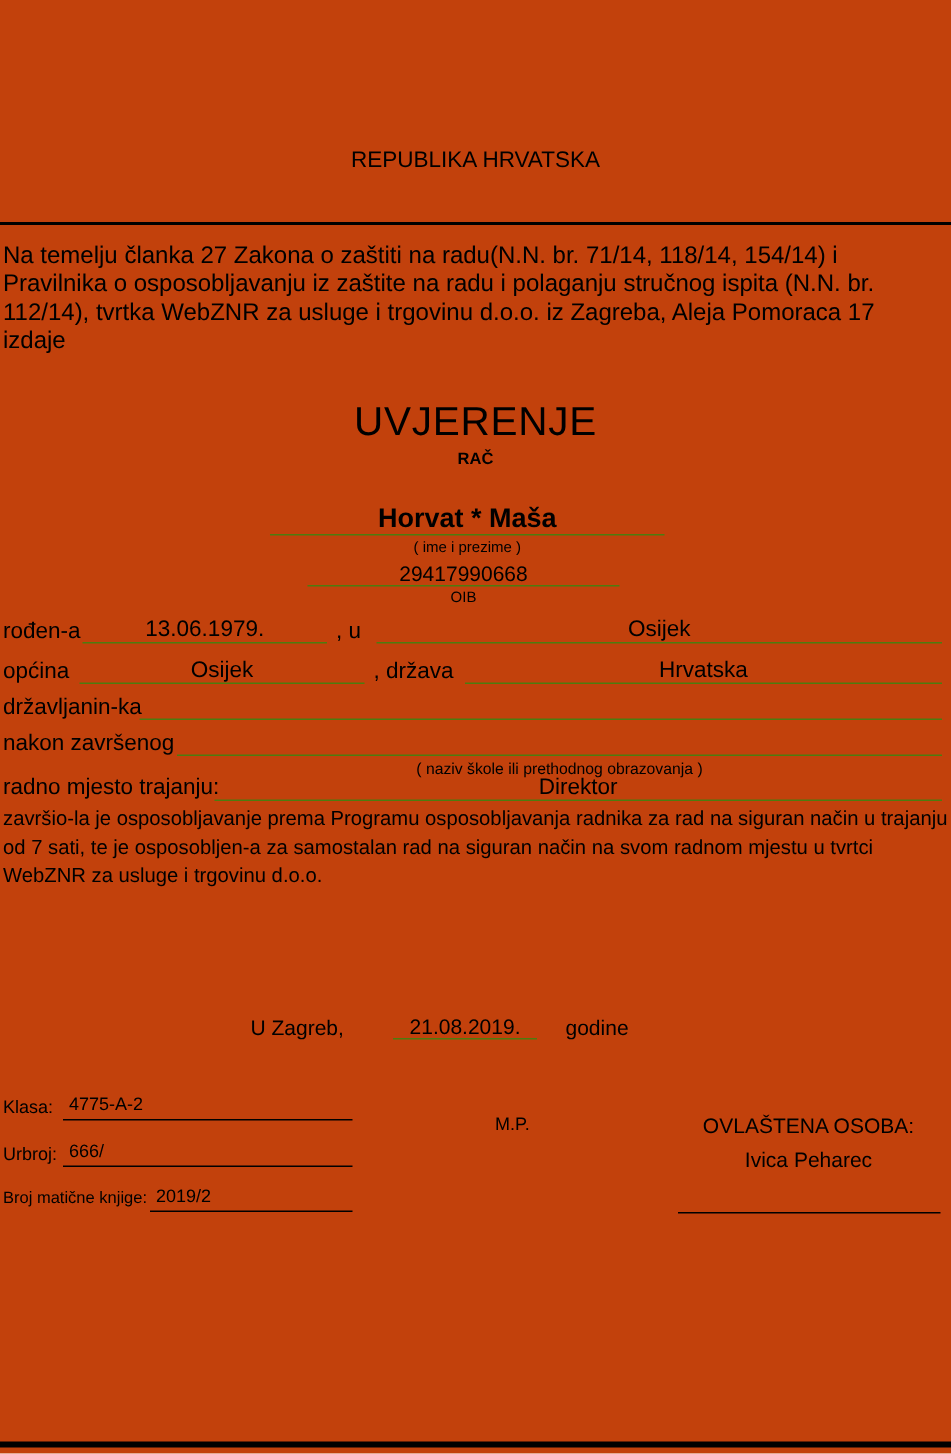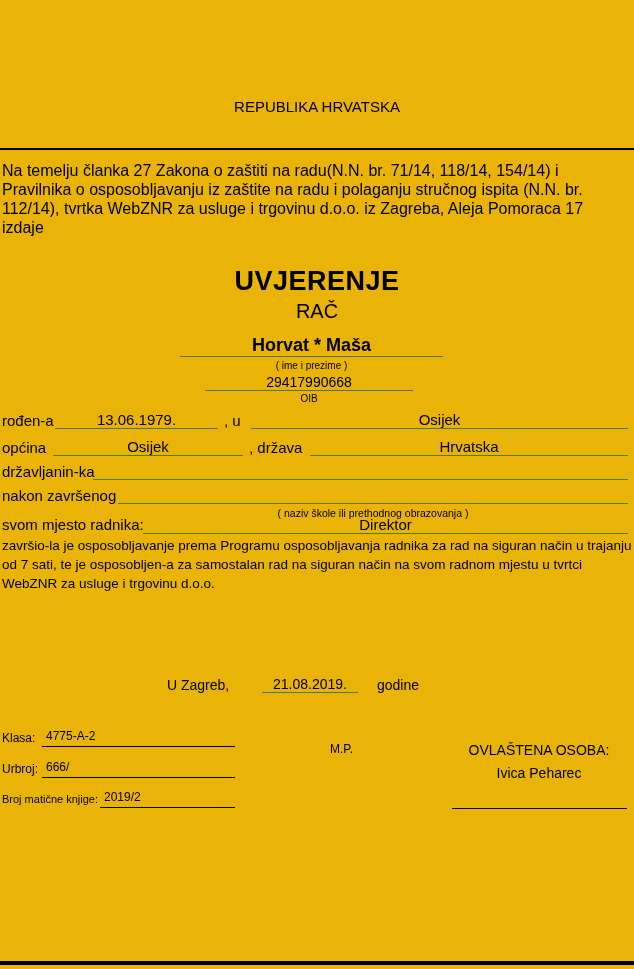--- a/index.html
+++ b/index.html
@@ -1,34 +1,34 @@
 <!DOCTYPE html>
 <html><head>
 <meta charset="utf-8">
 <style>
   html,body{margin:0;padding:0;background:#fff;}
   .page{
-    position:relative;width:634px;height:969px;background:#eab308;
+    position:relative;width:634px;height:969px;background:#c2410c;
     font-family:"Liberation Sans","DejaVu Sans",sans-serif;color:#000;
     overflow:hidden;
   }
   .abs{position:absolute;box-sizing:border-box;}
   .center{left:0;width:634px;text-align:center;}
   .lbl{font-size:15px;white-space:nowrap;}
   .fld{
     border-bottom:1px solid #4d7c0f;text-align:center;white-space:nowrap;
     font-size:15px;display:flex;align-items:flex-end;justify-content:flex-start;
   }
   .fld span{display:block;width:100%;}
   .cap{font-size:10px;text-align:center;white-space:nowrap;}
   .rule{background:#000;}
   .para{font-size:16px;line-height:19px;}
   .body-para{font-size:13.5px;line-height:19px;}
-  .title{font-size:27px;font-weight:bold;letter-spacing:0.5px;}
-  .subtitle{font-size:20px;font-weight:normal;}
+  .title{font-size:27px;font-weight:normal;letter-spacing:0.5px;}
+  .subtitle{font-size:11px;font-weight:bold;}
   .name{font-size:18px;font-weight:bold;}
   .ftr-lbl{font-size:12px;white-space:nowrap;}
   .ftr-fld{border-bottom:1px solid #000;font-size:12px;text-align:left;
     display:flex;white-space:nowrap;}
   .sig-block{text-align:center;font-size:14px;}
 </style>
 </head>
 <body>
 
 <div class="page">
@@ -74,21 +74,21 @@
   <div class="abs fld" style="top:462px;left:93px;width:535px;height:18px;">
     <span></span>
   </div>
 
   <div class="abs lbl" style="top:487px;left:2px;">nakon završenog</div>
   <div class="abs fld" style="top:486px;left:118px;width:510px;height:18px;">
     <span></span>
   </div>
   <div class="abs cap" style="top:507px;left:118px;width:510px;font-size:10.5px;">( naziv škole ili prethodnog obrazovanja )</div>
 
-  <div class="abs lbl" style="top:516px;left:2px;">svom mjesto radnika:</div>
+  <div class="abs lbl" style="top:516px;left:2px;">radno mjesto trajanju:</div>
   <div class="abs fld" style="top:515px;left:143px;width:485px;height:19px;">
     <span>Direktor</span>
   </div>
 
   <div class="abs body-para" style="top:536px;left:2px;width:632px;">završio-la je osposobljavanje prema Programu osposobljavanja radnika za rad na siguran način u trajanju od 7 sati, te je osposobljen-a za samostalan rad na siguran način na svom radnom mjestu u tvrtci WebZNR za usluge i trgovinu d.o.o.</div>
 
   <div class="abs lbl" style="top:677px;left:167px;font-size:14px;">U Zagreb,</div>
   <div class="abs fld" style="top:675px;left:262px;width:96px;height:18px;font-size:14px;">
     <span>21.08.2019.</span>
   </div>

